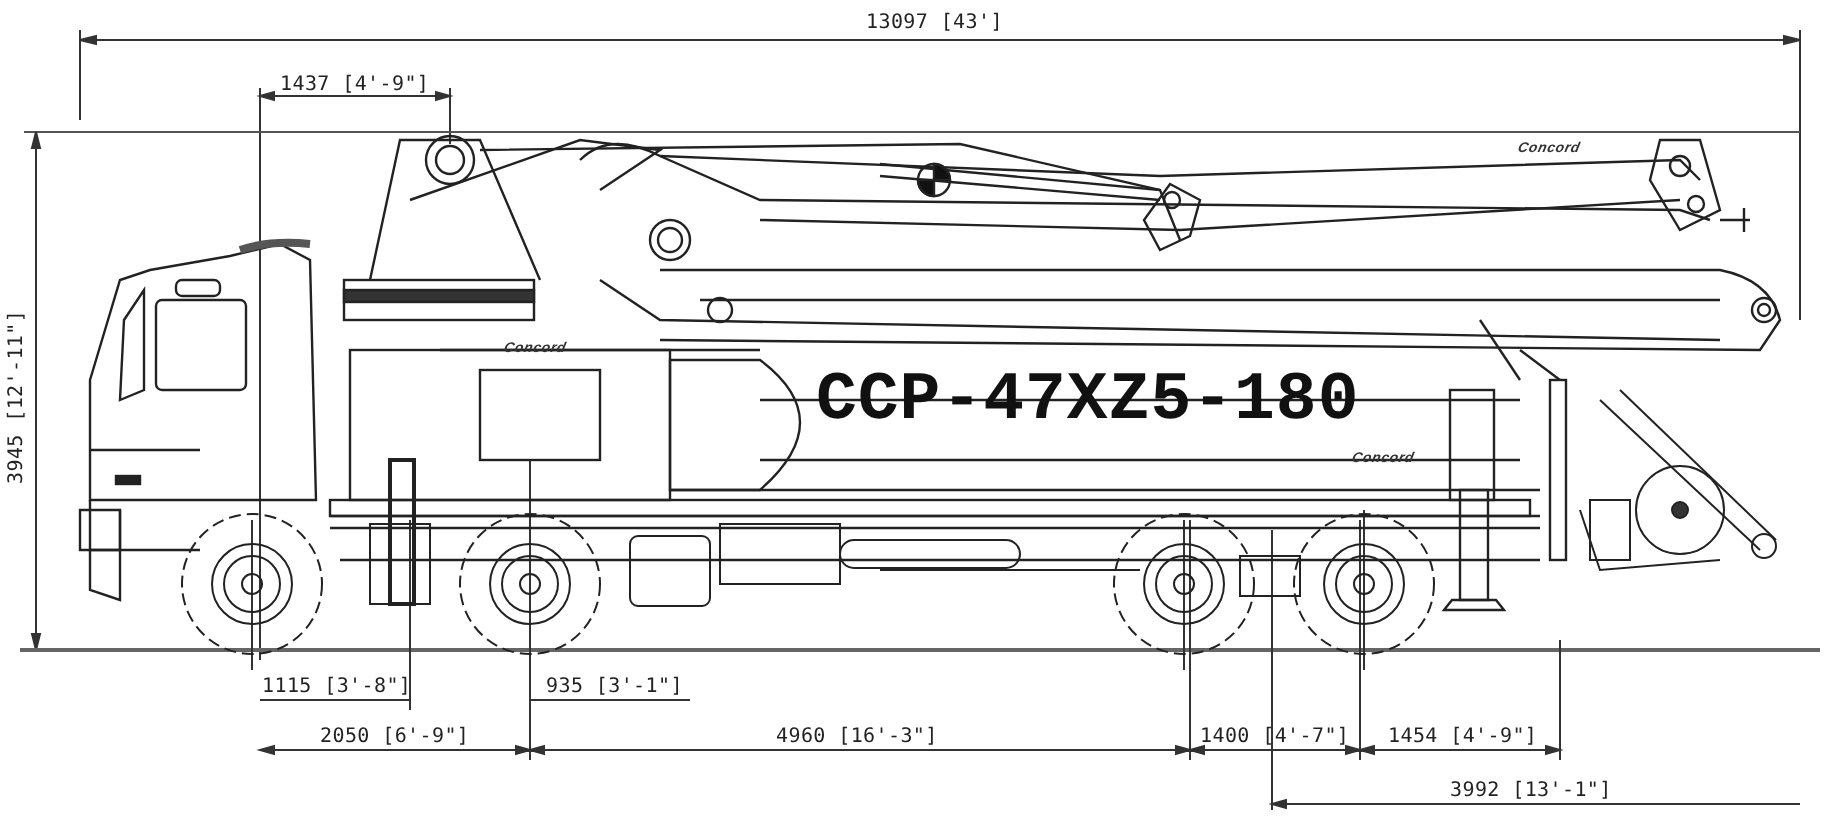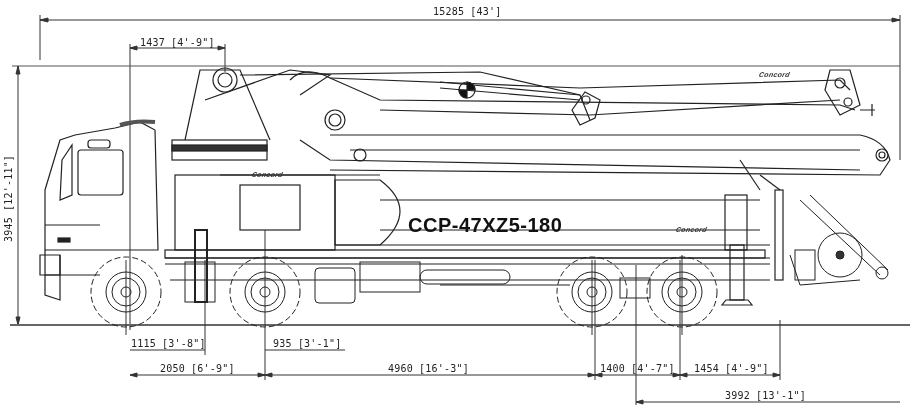--- a/index.html
+++ b/index.html
@@ -1,20 +1,20 @@
 <!DOCTYPE html>
 <html><head>
 <meta charset="utf-8">
 <style>
   html, body { margin: 0; padding: 0; background: #ffffff; }
   body { width: 913px; height: 419px; overflow: hidden; position: relative; font-family: "DejaVu Sans Mono", monospace; }
   #drawing { position: absolute; left: 0; top: 0; width: 913px; height: 419px; }
   .dim { position: absolute; font-family: "DejaVu Sans Mono", "Liberation Mono", monospace; font-size: 10px; color: #222; white-space: nowrap; line-height: 11px; letter-spacing: 0.2px; }
   .dim.vert { transform-origin: left top; transform: rotate(-90deg); }
-  #model-title { position: absolute; left: 408px; top: 208px; font-family: Liberation Sans, sans-serif; font-weight: bold; font-size: 20px; color: #111; letter-spacing: 0.5px; line-height: 34px; }
+  #model-title { position: absolute; left: 408px; top: 184px; font-family: Liberation Mono, monospace; font-weight: bold; font-size: 34px; color: #111; letter-spacing: 0.5px; line-height: 34px; }
   .logo { position: absolute; font-family: "Liberation Sans", sans-serif; font-style: italic; font-weight: bold; font-size: 7px; color: #333; letter-spacing: 0.3px; transform: skewX(-12deg); }
 </style>
 </head>
 <body>
 
 <svg id="drawing" width="913" height="419" viewBox="0 0 913 419" xmlns="http://www.w3.org/2000/svg" fill="none" stroke="#222" stroke-width="1">
 
   <g stroke="#333" stroke-width="1">
 
     <line x1="40" y1="15" x2="40" y2="60"></line>
@@ -184,21 +184,21 @@
     <line x1="760" y1="175" x2="780" y2="190"></line>
   </g>
 </svg>
 
 <div class="logo" style="left:759px;top:71px;">Concord</div>
 <div class="logo" style="left:252px;top:171px;">Concord</div>
 <div class="logo" style="left:676px;top:226px;">Concord</div>
 
 <div id="model-title">CCP-47XZ5-180</div>
 
-<div class="dim" style="left:433px;top:6px;">15285 [43']</div>
+<div class="dim" style="left:433px;top:6px;">13097 [43']</div>
 <div class="dim" style="left:140px;top:37px;">1437 [4'-9"]</div>
 <div class="dim vert" style="left:3px;top:242px;">3945 [12'-11"]</div>
 <div class="dim" style="left:131px;top:338px;">1115 [3'-8"]</div>
 <div class="dim" style="left:273px;top:338px;">935 [3'-1"]</div>
 <div class="dim" style="left:160px;top:363px;">2050 [6'-9"]</div>
 <div class="dim" style="left:388px;top:363px;">4960 [16'-3"]</div>
 <div class="dim" style="left:600px;top:363px;">1400 [4'-7"]</div>
 <div class="dim" style="left:694px;top:363px;">1454 [4'-9"]</div>
 <div class="dim" style="left:725px;top:390px;">3992 [13'-1"]</div>
 

